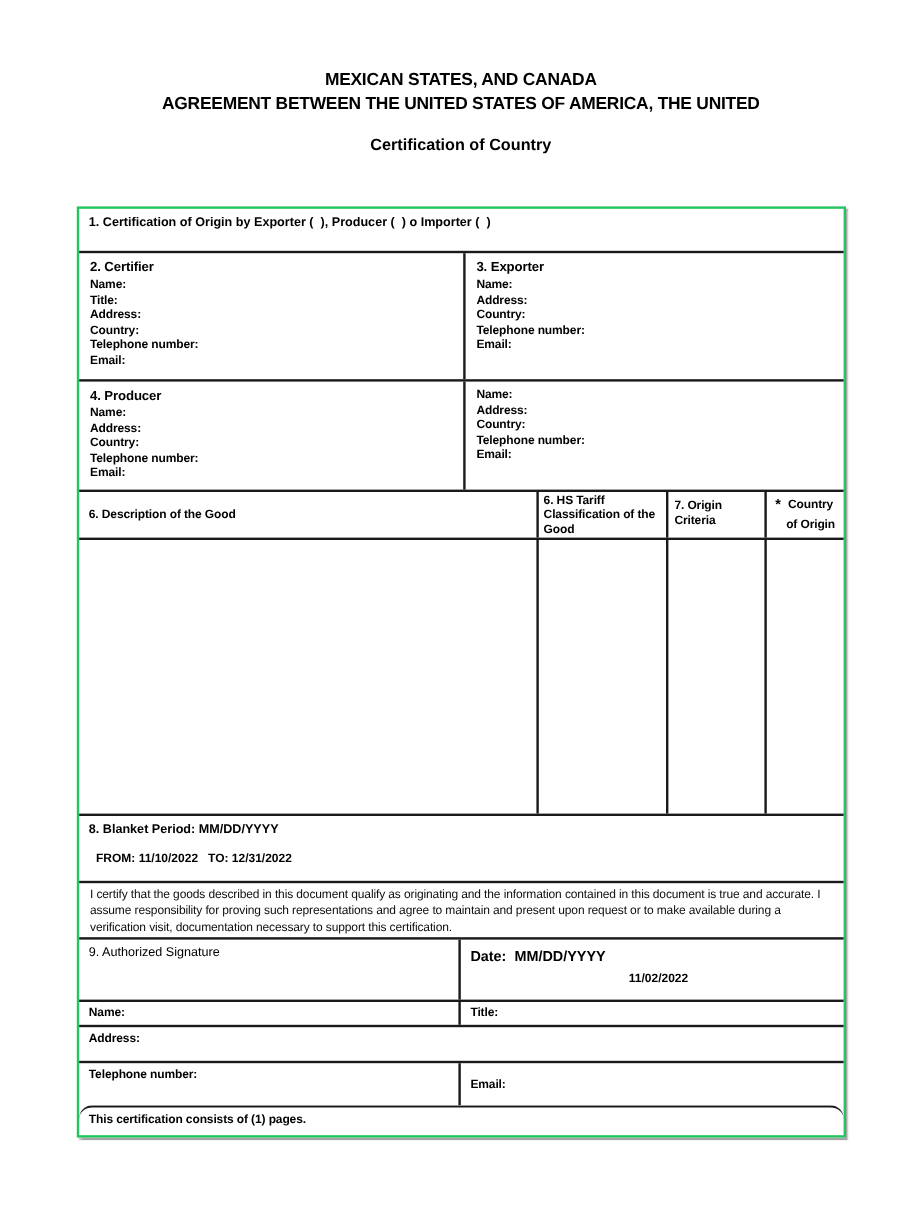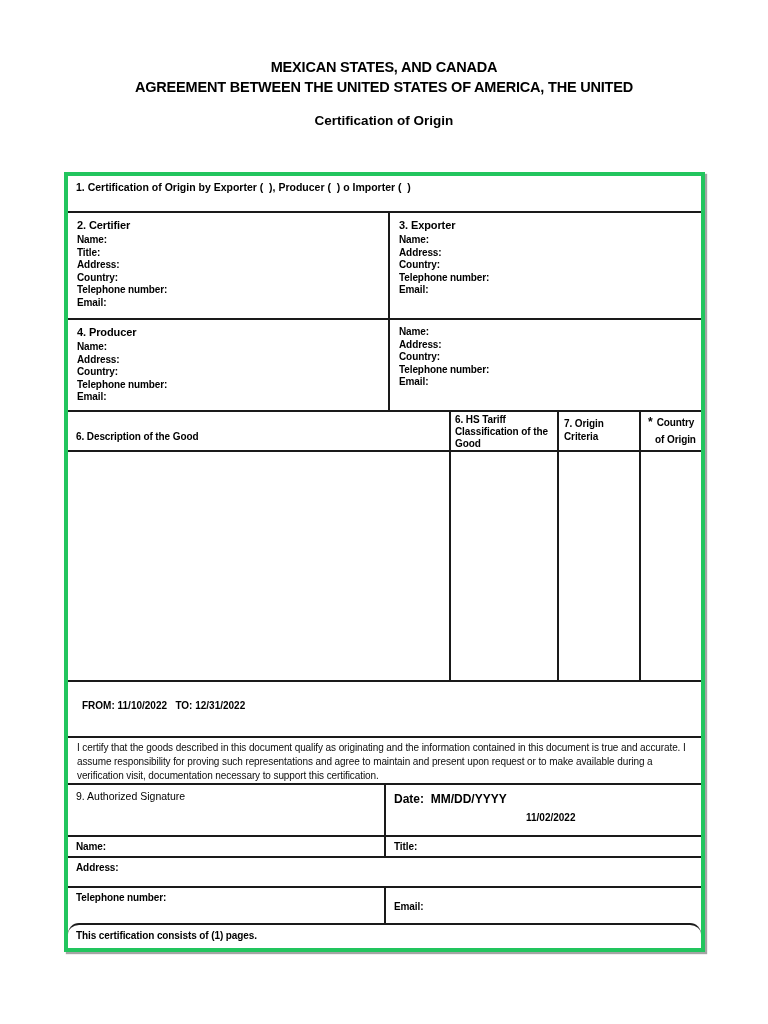--- a/index.html
+++ b/index.html
@@ -18,21 +18,21 @@
     letter-spacing: -0.2px;
   }
   .doc-title span { display: block; }
   .doc-subtitle {
     position: absolute; top: 113px; left: 0; right: 0;
     text-align: center;
     font-size: 13.5px; font-weight: bold;
   }
   .form-table {
     position: absolute; left: 64px; top: 172px; width: 641px;
-    border: 4px solid #22c55e;
+    border: 2px solid #22c55e;
     background: #fff;
     box-shadow: 2px 2px 1px rgba(90,90,90,.55);
   }
   .row { display: flex; width: 100%; border-top: 2px solid #1a1a1a; }
   .row:first-child { border-top: none; }
   .cell { position: relative; }
   .cell + .cell { border-left: 2px solid #1a1a1a; }
 
   .r1 { height: 35px; }
   .r1 .cell { width: 100%; padding: 5px 8px; font-size: 10.5px; font-weight: bold; white-space: pre-wrap; }
@@ -44,21 +44,21 @@
   .sec-h { font-size: 11px; font-weight: bold; margin-bottom: 3px; letter-spacing: -0.1px; }
   .fld { font-size: 10px; font-weight: bold; line-height: 12.6px; letter-spacing: -0.1px; }
 
   .r-goods-head { height: 40px; }
   .r-goods-body { height: 230px; }
   .col-desc { width: 381px; }
   .col-hs { width: 108px; }
   .col-oc { width: 82px; }
   .col-co { flex: 1; }
   .hd { font-size: 10px; font-weight: bold; letter-spacing: -0.1px; }
-  .hd-desc { display: flex; align-items: flex-end; padding: 8px 8px; }
+  .hd-desc { display: flex; align-items: center; padding: 8px 8px; }
   .hd-hs { padding: 2px 4px; line-height: 12px; }
   .hd-oc { padding: 6px 5px; line-height: 12.5px; }
   .hd-co { text-align: center; padding: 2px 3px 2px 12px; line-height: 17px; }
   .hd-co .ast { position: absolute; left: 7px; top: 2px; font-size: 12px; font-weight: bold; }
 
   .r-blanket { height: 56px; }
   .r-blanket .cell { width: 100%; padding: 5px 8px; }
   .blanket-line1 { font-size: 10.5px; font-weight: bold; white-space: pre-wrap; }
   .blanket-line2 { font-size: 10px; font-weight: bold; margin: 13px 0 0 6px; white-space: pre-wrap; }
 
@@ -83,21 +83,21 @@
   .cell-addr { width: 100%; padding: 4px 8px; }
   .cell-note { width: 100%; padding: 5px 8px; }
 </style>
 </head>
 <body>
 
 <div class="doc-title">
   <span>MEXICAN STATES, AND CANADA</span>
   <span>AGREEMENT BETWEEN THE UNITED STATES OF AMERICA, THE UNITED</span>
 </div>
-<div class="doc-subtitle">Certification of Origin</div>
+<div class="doc-subtitle">Certification of Country</div>
 
 <div class="form-table">
 
   <div class="row r1">
     <div class="cell">1. Certification of Origin by Exporter (  ), Producer (  ) o Importer (  )</div>
   </div>
 
   <div class="row r-parties-a">
     <div class="cell half-l">
       <div class="sec-h">2. Certifier</div>
@@ -150,20 +150,21 @@
 
   <div class="row r-goods-body">
     <div class="cell col-desc"></div>
     <div class="cell col-hs"></div>
     <div class="cell col-oc"></div>
     <div class="cell col-co"></div>
   </div>
 
   <div class="row r-blanket">
     <div class="cell">
+      <div class="blanket-line1">8. Blanket Period: MM/DD/YYYY</div>
       <div class="blanket-line2">FROM: 11/10/2022   TO: 12/31/2022</div>
     </div>
   </div>
 
   <div class="row r-certify">
     <div class="cell">I certify that the goods described in this document qualify as originating and the information contained in this document is true and accurate. I assume responsibility for proving such representations and agree to maintain and present upon request or to make available during a verification visit, documentation necessary to support this certification.</div>
   </div>
 
   <div class="row r-sig">
     <div class="cell sig-l">

